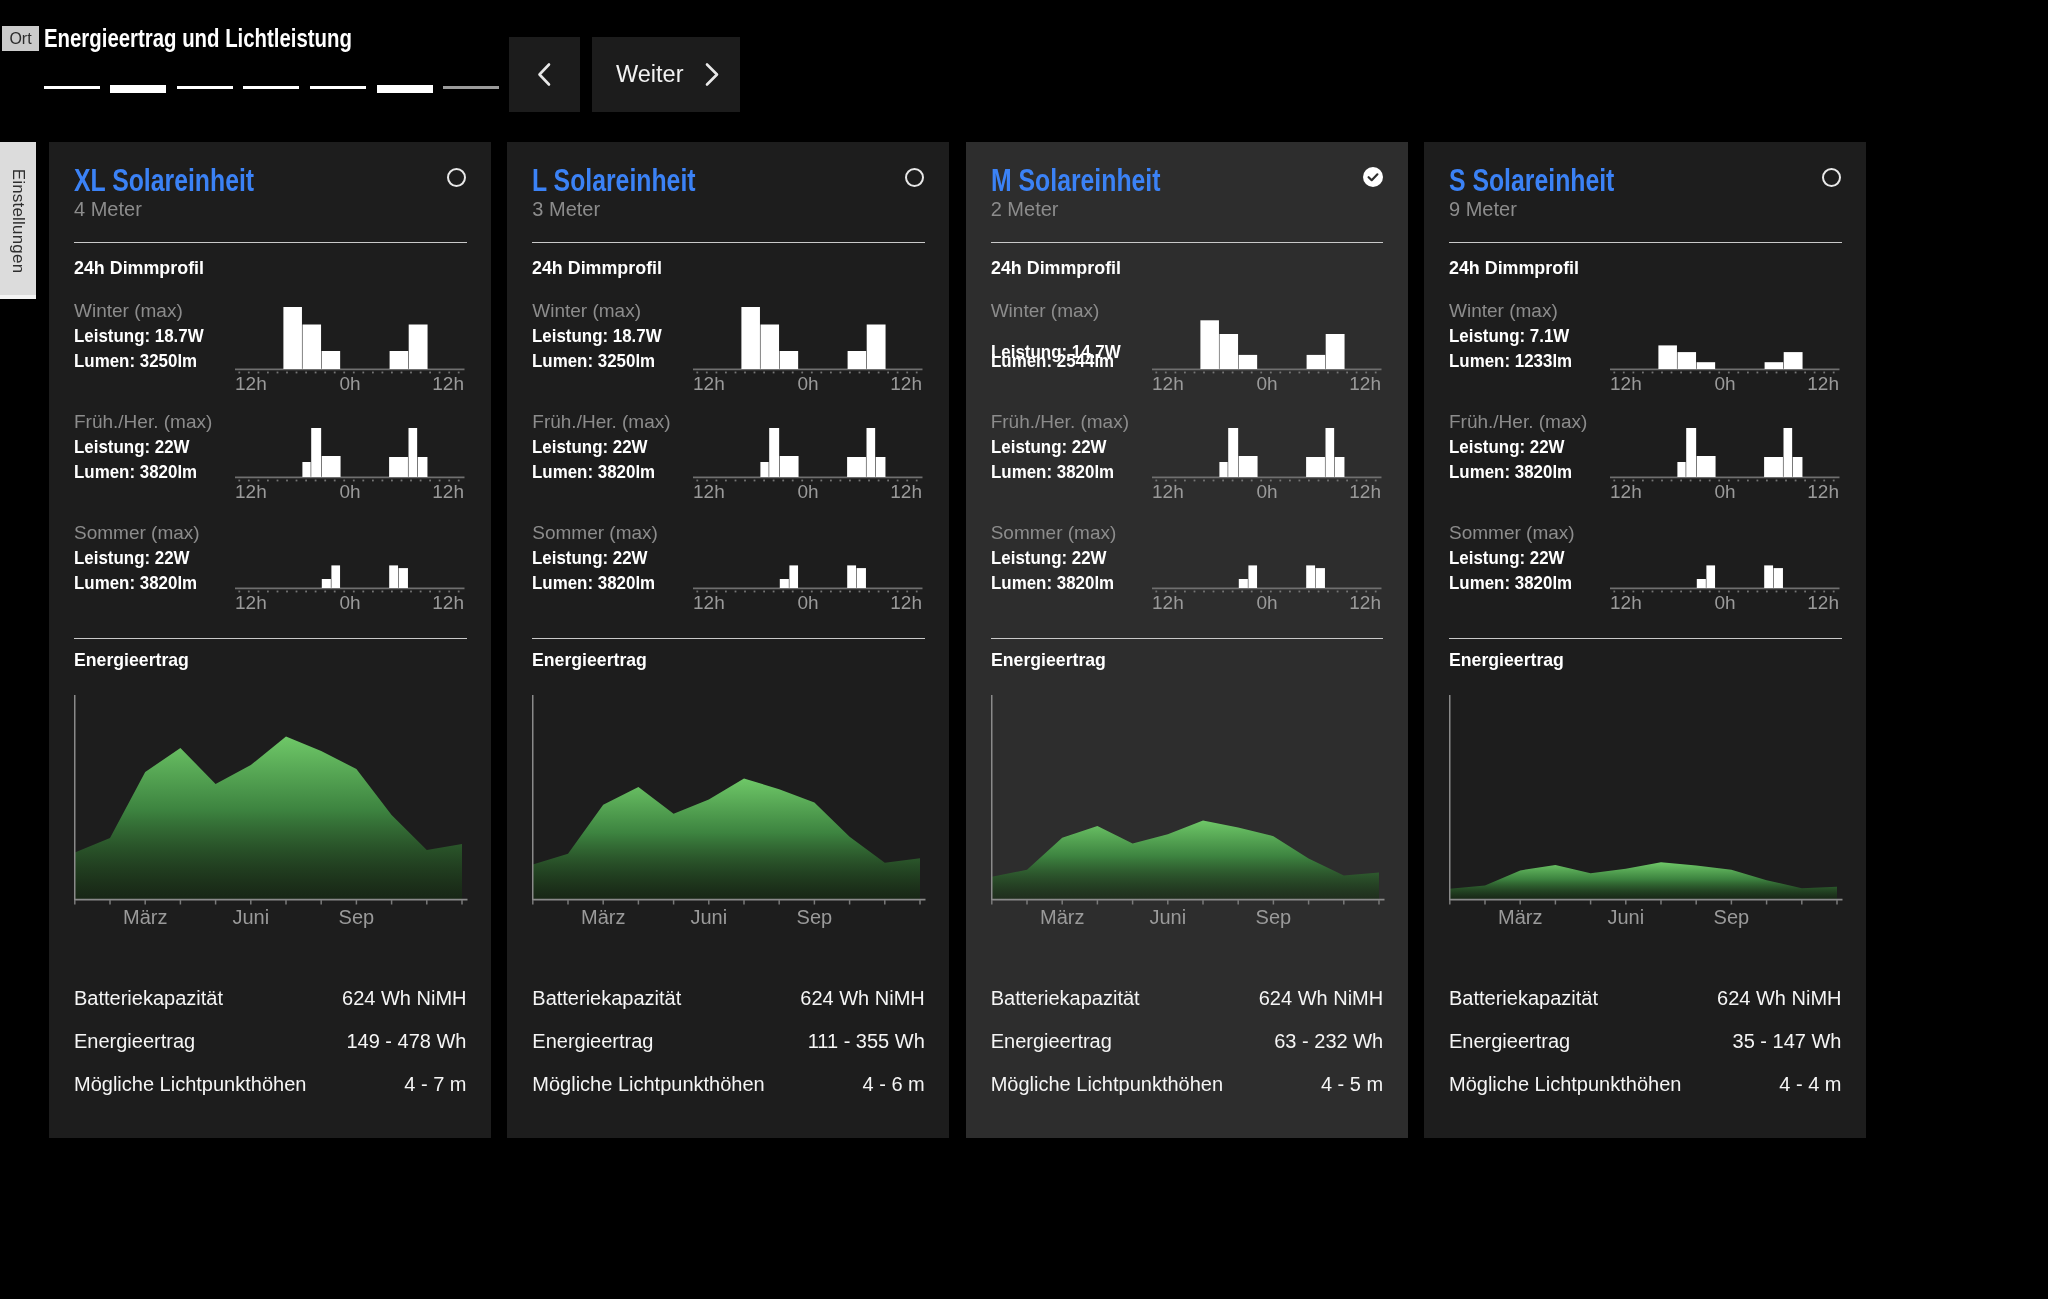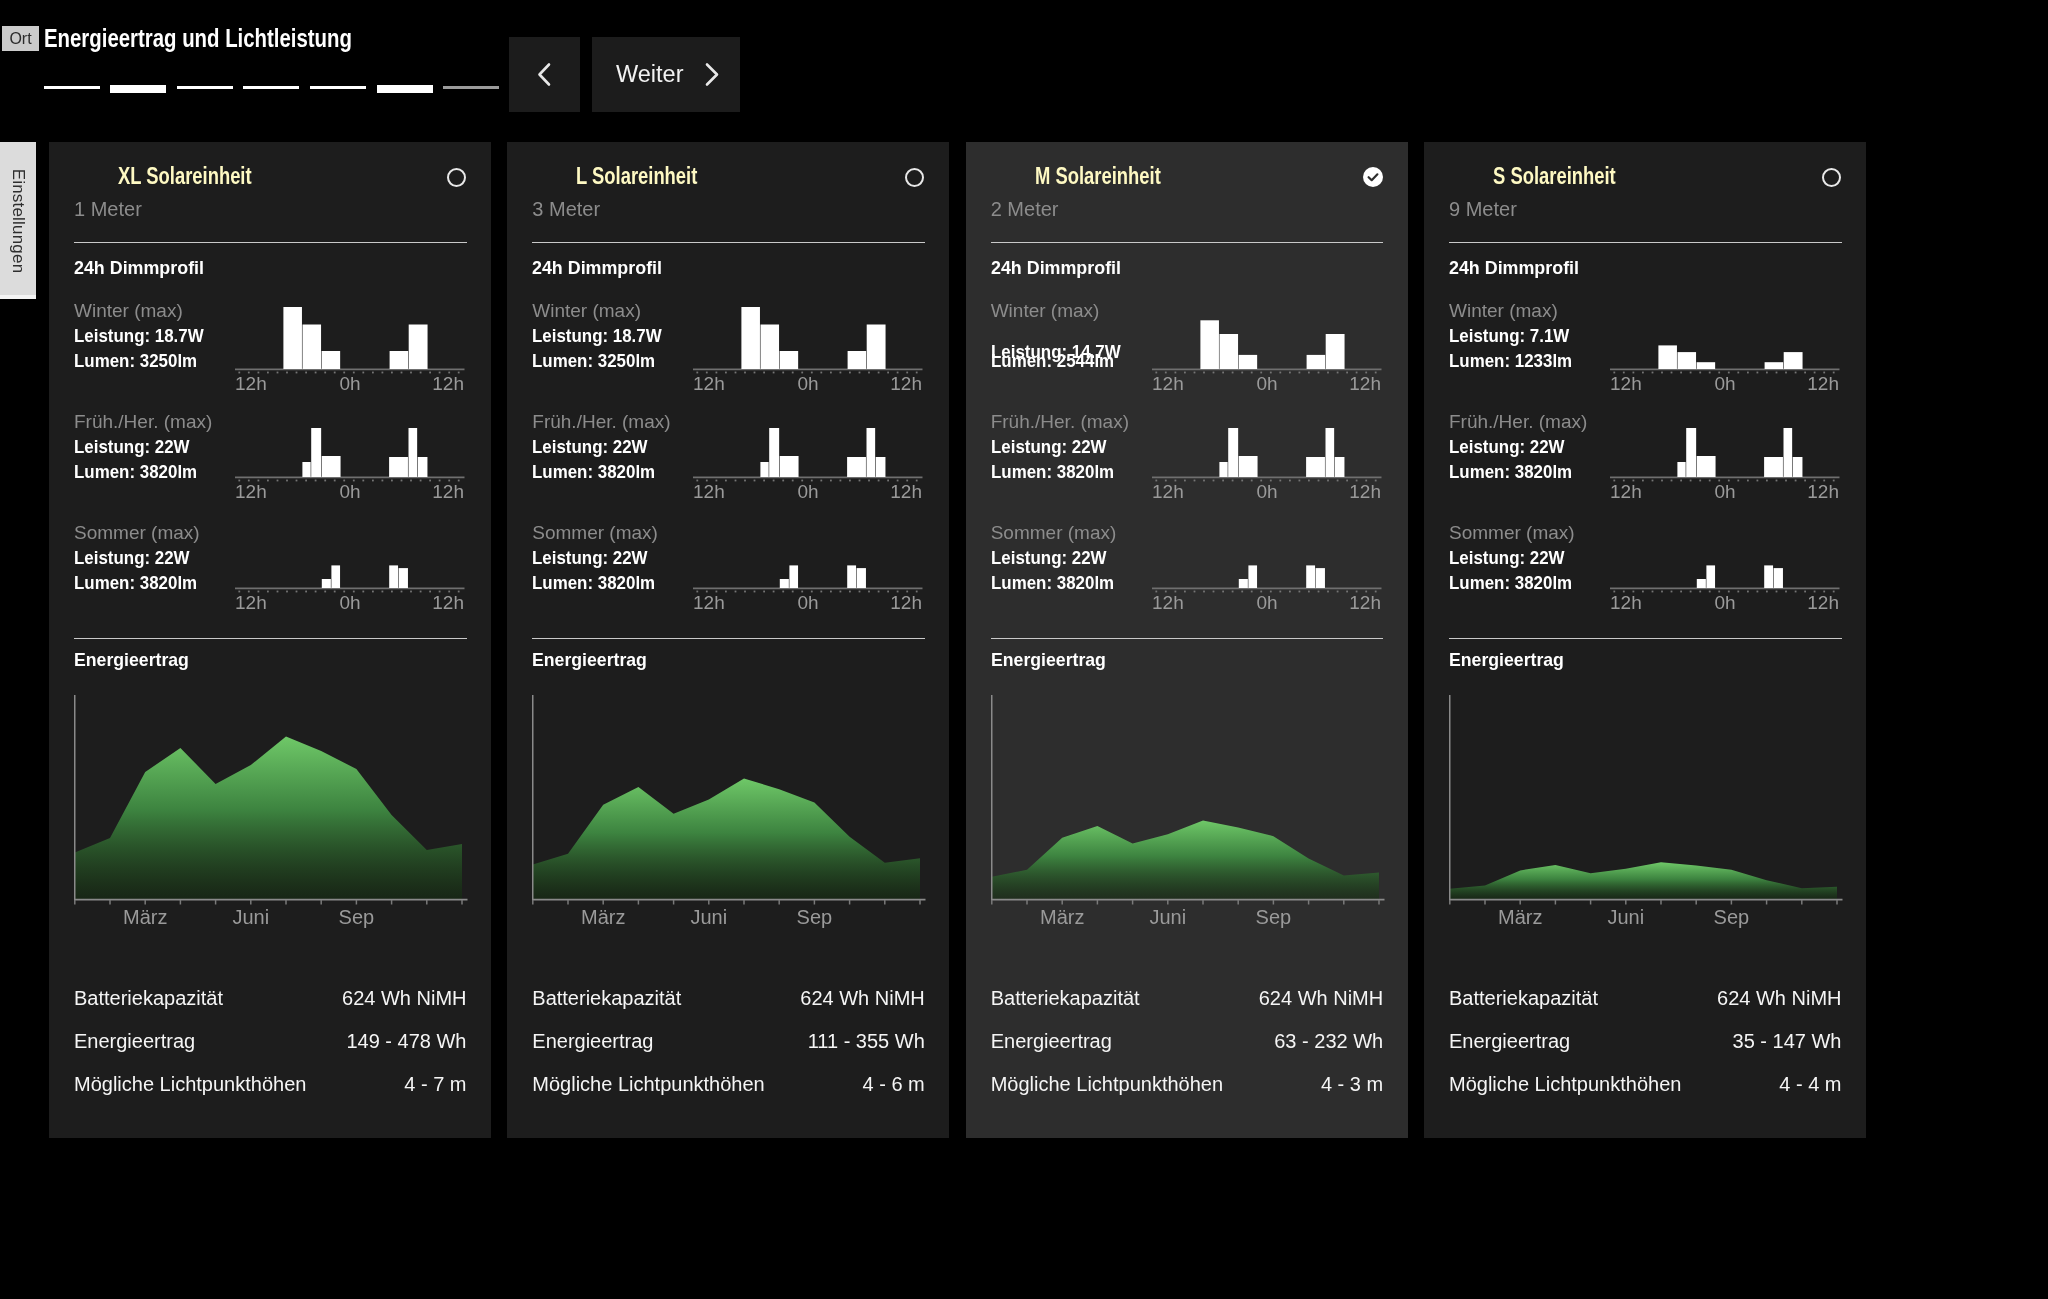--- a/index.html
+++ b/index.html
@@ -8,21 +8,21 @@
 .h1 span { display:inline-block; transform:scaleX(0.815); transform-origin:0 50%; }
 .seg { position:absolute; width:56px; }
 .btn { position:absolute; top:25px; height:75px; background:#1c1c1c;margin-top:12px; }
 .back { left:509px; width:71px; }
 .next { left:592px; width:148px; color:#f2f2f2; font-size:23.5px; }
 .next .t { position:absolute; left:24px; top:24px; }
 .tab { position:absolute; left:0; top:142px; width:36px; height:157px; background:#dcdcdc; }
 .tab span { position:absolute; left:50%; top:50%; transform:translate(-50%,-50%) rotate(90deg); white-space:nowrap; font-size:17px; color:#2e2e2e; letter-spacing:0.2px; }
 .card { position:absolute; top:142px; width:442px; height:996px; background:#1d1d1d; }
 .card.sel { background:#2d2d2d; }
-.ctitle { position:absolute; left:25px; top:21px; font-size:23px; font-weight:bold; color:#fef9c3; white-space:nowrap;margin-left:44px; }
+.ctitle { position:absolute; left:25px; top:21px; font-size:31px; font-weight:bold; color:#3b82f6; white-space:nowrap; }
 .ctitle .sx { display:inline-block; transform:scaleX(0.80); transform-origin:0 50%; }
 .csub { position:absolute; left:25px; top:56px; font-size:20px; color:#8c8c8c; }
 .radio { position:absolute; right:25px; top:26px; width:19px; height:19px; border:2px solid #e8e8e8; border-radius:50%; }
 .chk { position:absolute; right:25px; top:25px; width:20px; height:20px; }
 .div { position:absolute; left:25px; width:392.5px; height:1.5px; background:#c9c9c9; }
 .h2 { position:absolute; left:25px; font-size:19px; font-weight:bold; color:#fff; white-space:nowrap;text-align:right; }
 .sq2 { display:inline-block; transform:scaleX(0.94); transform-origin:0 50%; }
 .sq3 { display:inline-block; transform:scaleX(0.93); transform-origin:0 50%; }
 .glab { position:absolute; left:25px; font-size:19px; color:#8c8c8c; white-space:nowrap; }
 .wlab { position:absolute; left:25px; font-size:19px; font-weight:bold; color:#fff; white-space:nowrap; }
@@ -55,21 +55,21 @@
     <svg style="position:absolute;left:112px;top:0" width="38" height="75" viewBox="0 0 38 75">
       <path d="M3 27.5 L13 37.5 L3 47.5" fill="none" stroke="#e8e8e8" stroke-width="2.6" stroke-linecap="round" stroke-linejoin="round"></path>
     </svg>
   </div>
 <div class="tab">
     <span>Einstellungen</span>
     <div style="position:absolute;left:0;right:0;bottom:0;height:4px;background:#f4f4f4"></div>
   </div>
 <div class="card" style="left:49px">
 <div class="ctitle"><span class="sx">XL Solareinheit</span></div>
-<div class="csub">1 Meter</div>
+<div class="csub">4 Meter</div>
 <div class="radio"></div>
 <div class="div" style="top:99.5px"></div>
 <div class="h2" style="top:115px"><span class="sq2">24h Dimmprofil</span></div>
 <div class="glab" style="top:157.5px">Winter (max)</div>
 <div class="wlab" style="top:183px"><span class="sq">Leistung: 18.7W</span></div>
 <div class="wlab" style="top:208px"><span class="sq">Lumen: 3250lm</span></div>
 <svg class="bars" style="top:149px" width="230" height="105" viewBox="0 0 230 105">
 <line x1="0" y1="78.3" x2="229.5" y2="78.3" stroke="#6f6f6f" stroke-width="1.7"></line>
 <rect x="3.4" y="80.6" width="1.8" height="1.8" fill="#757575"></rect>
       <rect x="12.9" y="80.6" width="1.8" height="1.8" fill="#757575"></rect>
@@ -515,21 +515,21 @@
       <line x1="282.4" y1="205" x2="282.4" y2="209.5" stroke="#7a7a7a" stroke-width="1.5"></line>
       <line x1="317.6" y1="205" x2="317.6" y2="209.5" stroke="#7a7a7a" stroke-width="1.5"></line>
       <line x1="352.8" y1="205" x2="352.8" y2="209.5" stroke="#7a7a7a" stroke-width="1.5"></line>
       <line x1="388.0" y1="205" x2="388.0" y2="209.5" stroke="#7a7a7a" stroke-width="1.5"></line>
 <text x="71.2" y="228.5" class="mlab" text-anchor="middle">März</text>
 <text x="176.8" y="228.5" class="mlab" text-anchor="middle">Juni</text>
 <text x="282.4" y="228.5" class="mlab" text-anchor="middle">Sep</text>
 </svg>
 <div class="srow" style="top:845px"><span>Batteriekapazität</span><span class="v">624 Wh NiMH</span></div>
 <div class="srow" style="top:888px"><span>Energieertrag</span><span class="v">63 - 232 Wh</span></div>
-<div class="srow" style="top:930.5px"><span>Mögliche Lichtpunkthöhen</span><span class="v">4 - 3 m</span></div>
+<div class="srow" style="top:930.5px"><span>Mögliche Lichtpunkthöhen</span><span class="v">4 - 5 m</span></div>
 </div>
 <div class="card" style="left:1424px">
 <div class="ctitle"><span class="sx">S Solareinheit</span></div>
 <div class="csub">9 Meter</div>
 <div class="radio"></div>
 <div class="div" style="top:99.5px"></div>
 <div class="h2" style="top:115px"><span class="sq2">24h Dimmprofil</span></div>
 <div class="glab" style="top:157.5px">Winter (max)</div>
 <div class="wlab" style="top:183px"><span class="sq">Leistung: 7.1W</span></div>
 <div class="wlab" style="top:208px"><span class="sq">Lumen: 1233lm</span></div>

